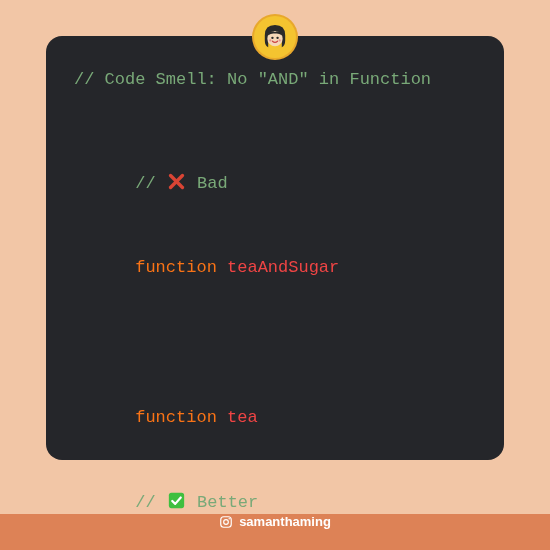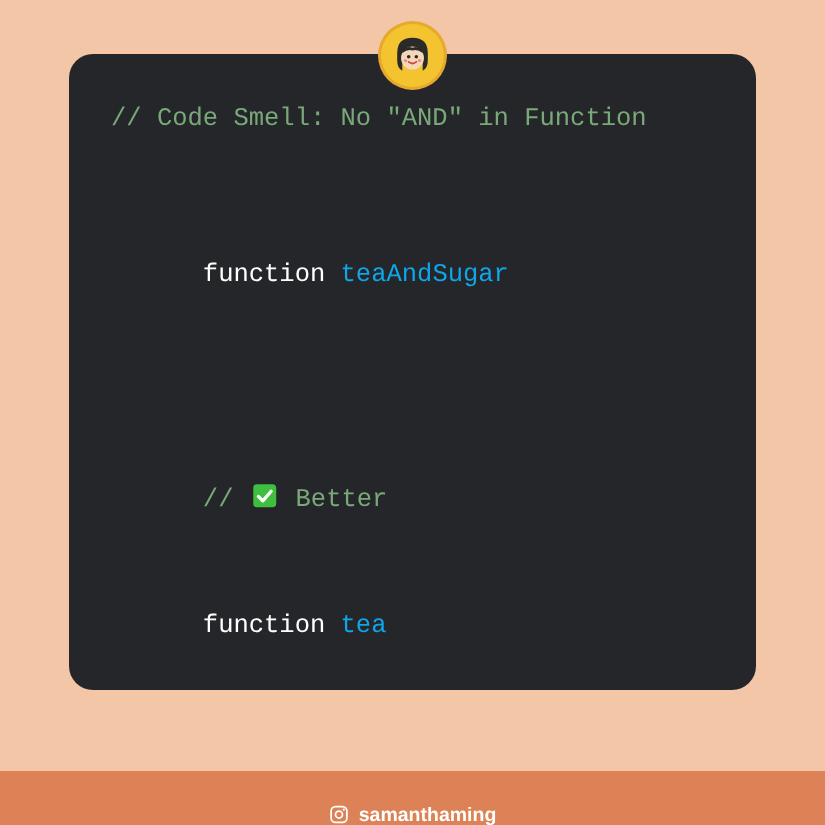--- a/index.html
+++ b/index.html
@@ -41,43 +41,43 @@
       background: #25262a;
       border-radius: 16px;
       padding: 30px 26px 20px 28px;
       color: #e6e6e6;
       font-size: 17px;
       line-height: 1.65;
       z-index: 1;
     }
     .code-line { white-space: pre; font-family: 'Courier New', Courier, monospace; }
     .comment { color: #79a978; }
-    .keyword { color: #ffffff; }
-    .ident   { color: #0ea5e9; }
+    .keyword { color: #f97316; }
+    .ident   { color: #ef4444; }
     .gap-lg  { height: 48px; }
     .gap-md  { height: 18px; }
     .emoji-x {
       display: inline-block;
       width: 17px; height: 17px;
       vertical-align: -2px;
       margin: 0 2px;
     }
     .emoji-check {
       display: inline-block;
       width: 17px; height: 17px;
       vertical-align: -2px;
       margin: 0 2px;
     }
     .footer {
       position: absolute;
       bottom: 0; left: 0; right: 0;
       height: 36px;
       background: #dd8256;
       display: flex;
-      align-items: flex-end;
+      align-items: flex-start;
       justify-content: space-around;
       padding: 0 12px;
       color: #fff;
       font-family: 'Segoe UI', Arial, sans-serif;
       font-size: 13px;
       font-weight: 600;
     }
     .social {
       display: flex;
       align-items: center;
@@ -102,34 +102,40 @@
       <path d="M12 16 Q16 12 20 14 Q24 12 28 16 L28 18 Q24 15 20 16 Q16 15 12 18 Z" fill="#2a2a2a"></path>
     </svg>
   </div>
 
   <div class="code-card">
     <div class="code-line comment">// Code Smell: No "AND" in Function</div>
 
     <div class="gap-lg"></div>
 
     <div class="code-line">
+      <span class="comment">// </span><span class="emoji-x"><svg viewBox="0 0 20 20">
+            <line x1="3" y1="3" x2="17" y2="17" stroke="#d94434" stroke-width="4" stroke-linecap="round"></line>
+            <line x1="17" y1="3" x2="3" y2="17" stroke="#d94434" stroke-width="4" stroke-linecap="round"></line>
+          </svg></span><span class="comment"> Bad</span>
+    </div>
+    <div class="code-line">
       <span class="keyword">function</span><span class="ident"> teaAndSugar</span>
     </div>
 
     <div class="gap-lg"></div>
     <div class="gap-md"></div>
 
     <div class="code-line">
+      <span class="keyword">function</span><span class="ident"> tea</span>
+    </div>
+    <div class="code-line">
       <span class="comment">// </span><span class="emoji-check"><svg viewBox="0 0 20 20">
             <rect x="1" y="1" width="18" height="18" rx="3" fill="#3fbf3f"></rect>
             <path d="M5 10.5 L8.5 14 L15 6.5" stroke="#fff" stroke-width="2.6" fill="none" stroke-linecap="round" stroke-linejoin="round"></path>
           </svg></span><span class="comment"> Better</span>
-    </div>
-    <div class="code-line">
-      <span class="keyword">function</span><span class="ident"> tea</span>
     </div>
     <div class="code-line">
       
     </div>
   </div>
 
   <div class="footer">
     <div class="social">
       <svg viewBox="0 0 24 24">
           <rect x="3" y="3" width="18" height="18" rx="5" fill="none" stroke="#fff" stroke-width="2"></rect>

